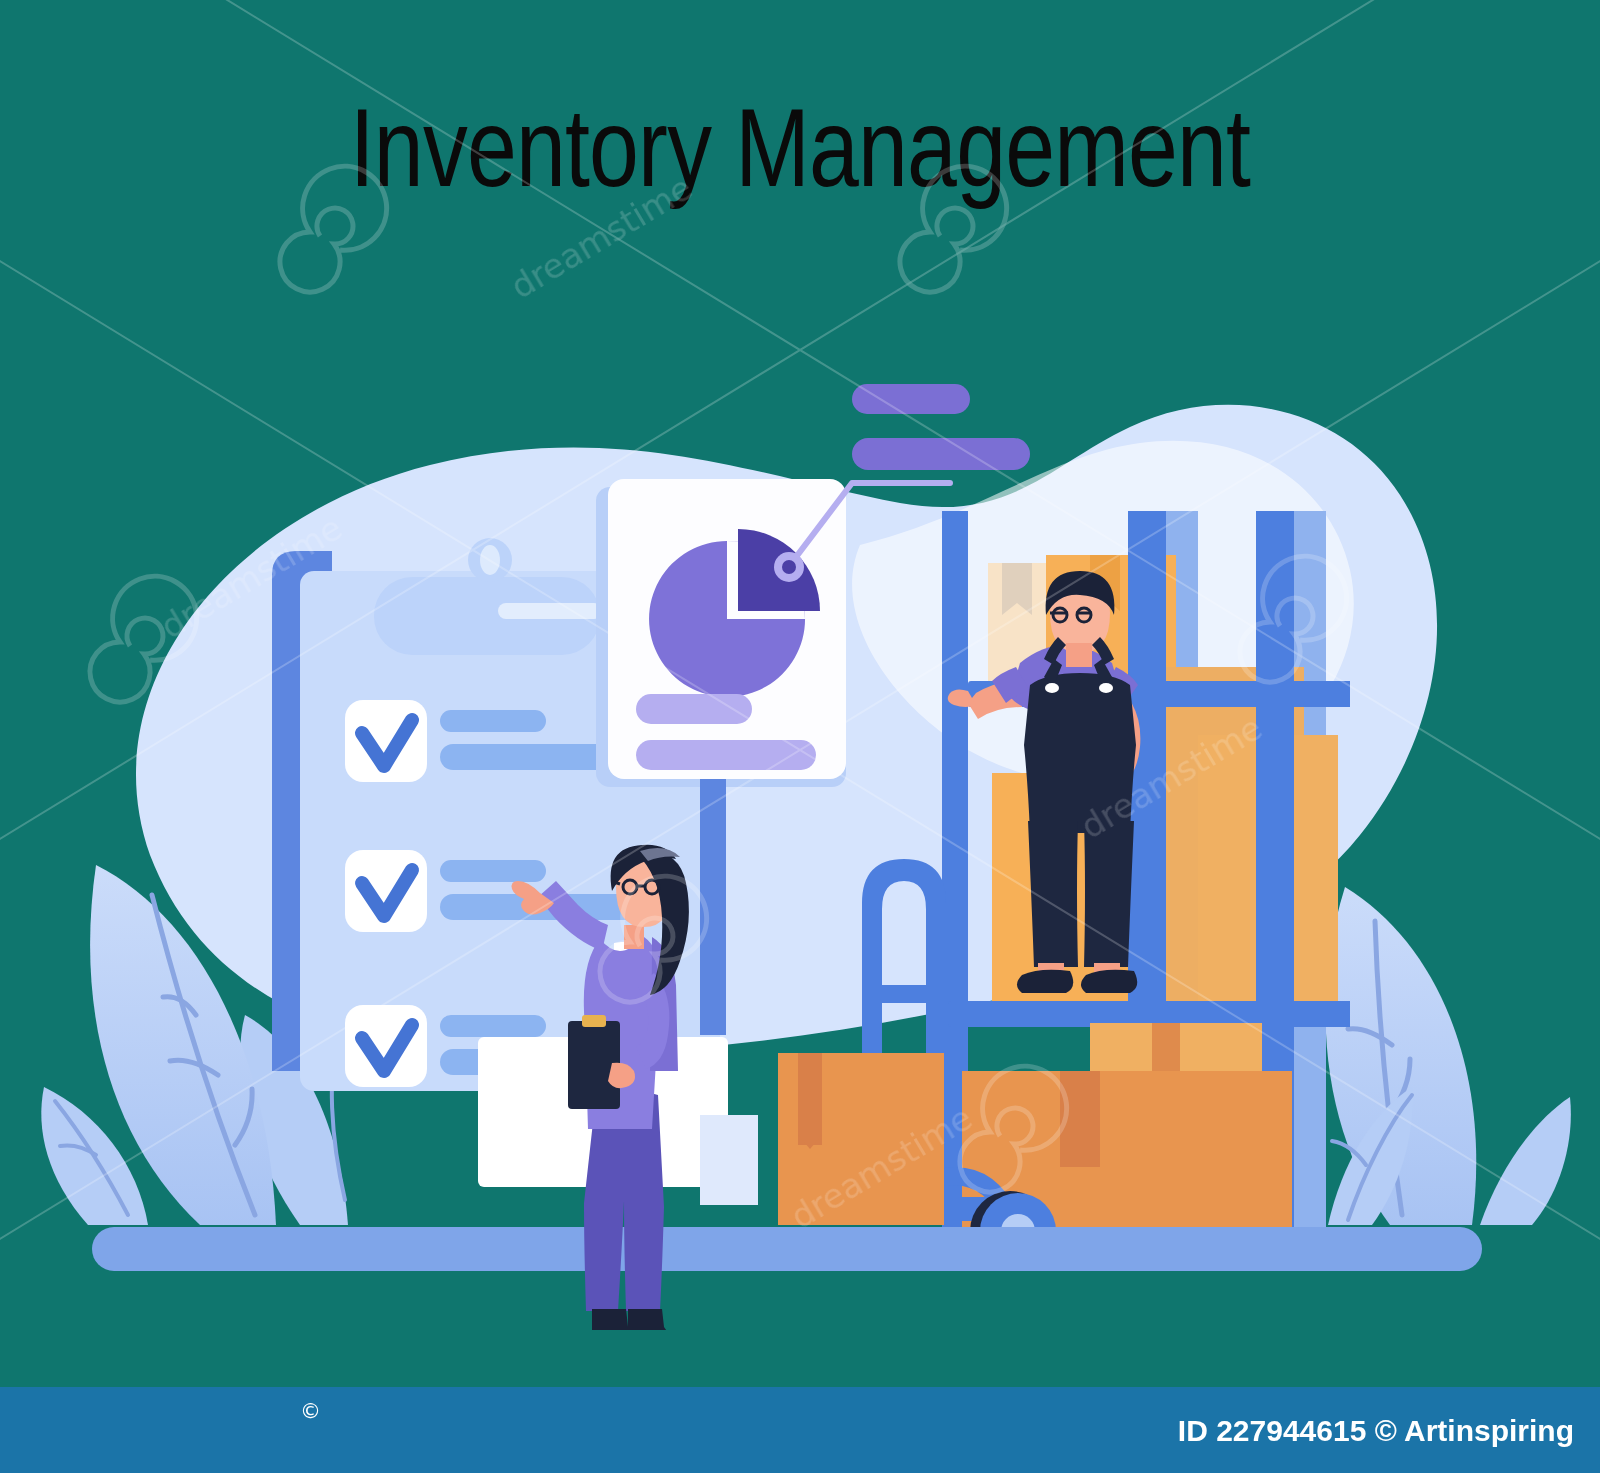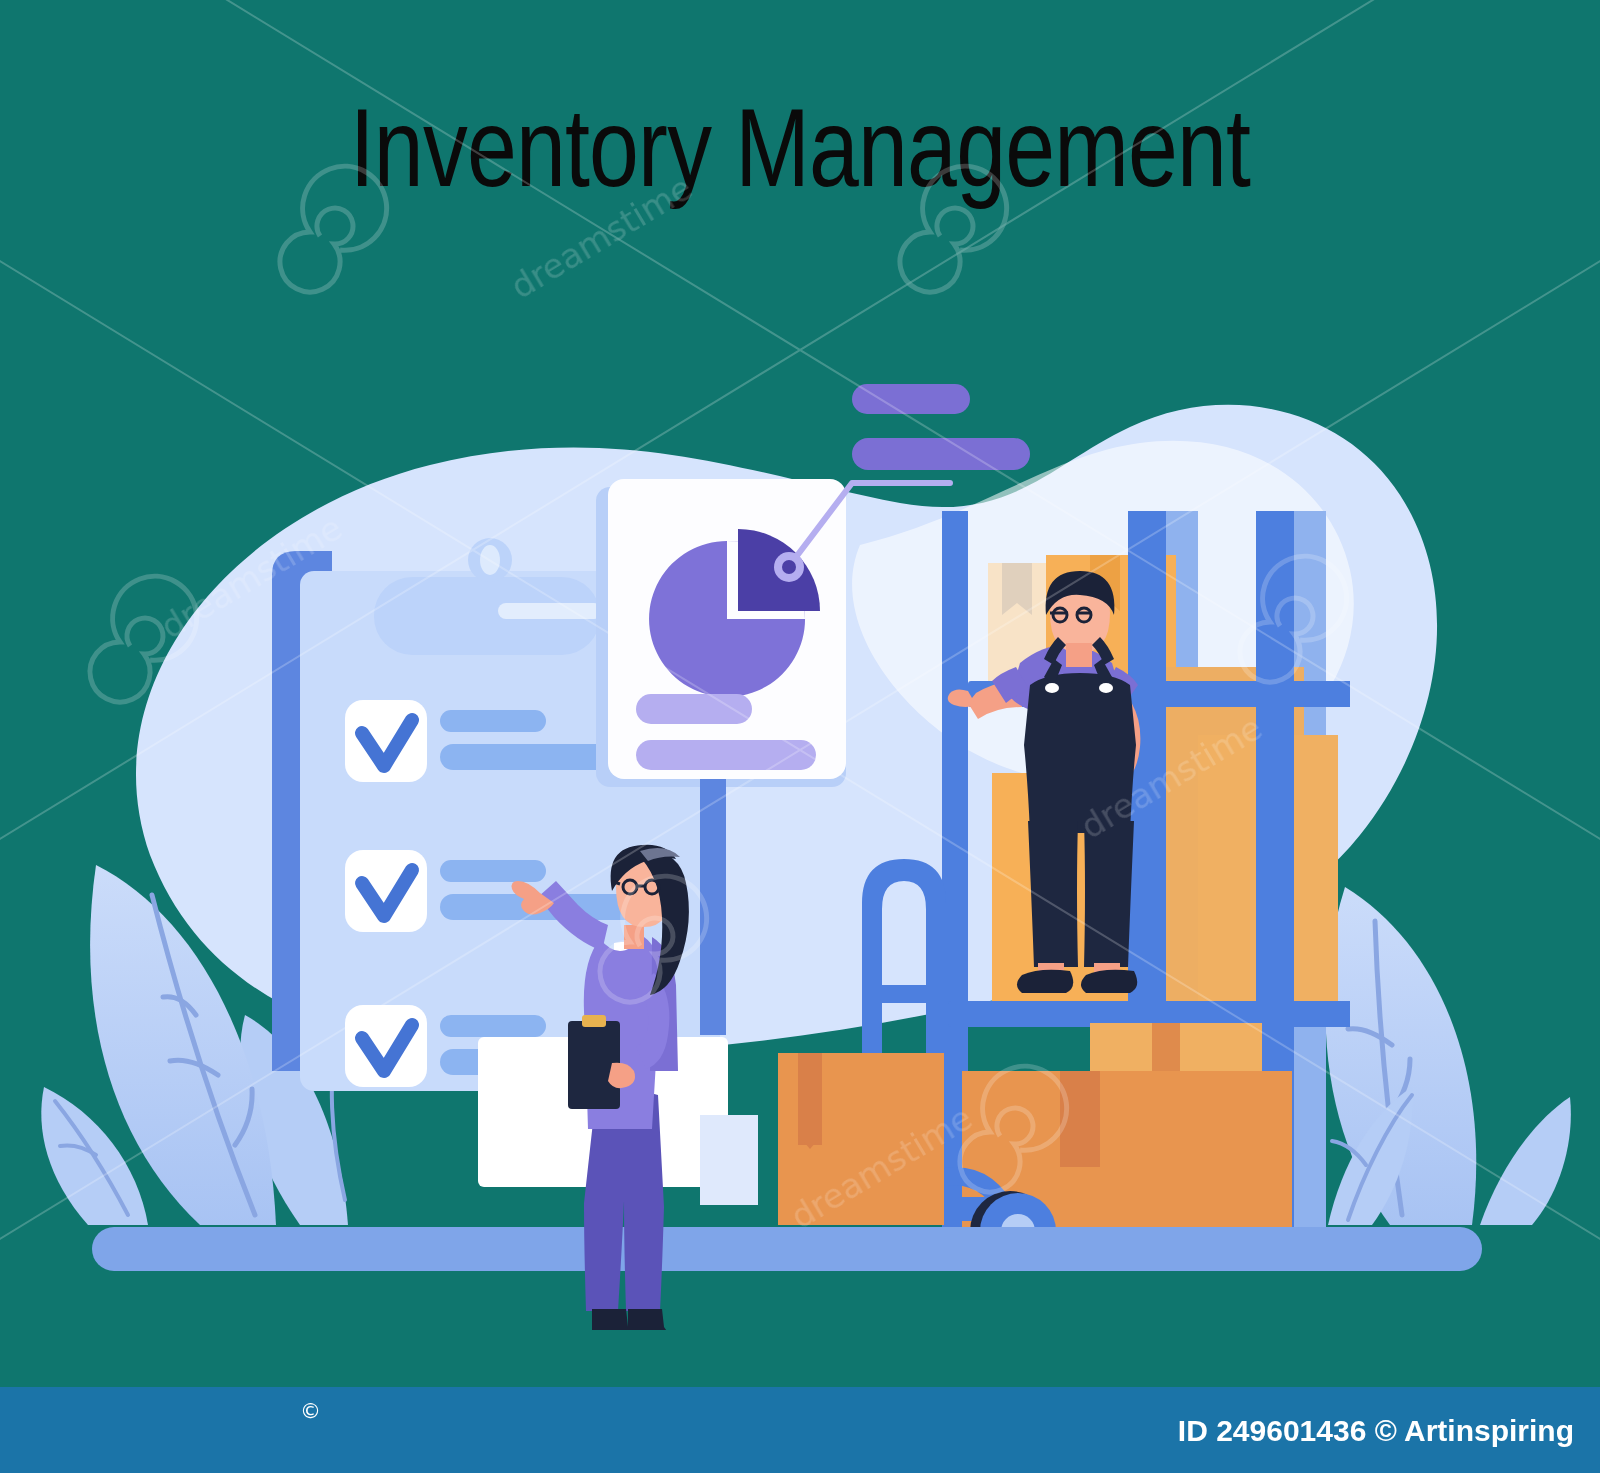--- a/index.html
+++ b/index.html
@@ -317,16 +317,16 @@
         <text x="170" y="640" transform="rotate(-31 170 640)">dreamstime</text>
         <text x="800" y="1230" transform="rotate(-31 800 1230)">dreamstime</text>
         <text x="1090" y="840" transform="rotate(-31 1090 840)">dreamstime</text>
         <text x="520" y="300" transform="rotate(-31 520 300)">dreamstime</text>
       </g>
     </svg>
   </div>
 
   <div id="footer">
     <div id="ds-reg">©</div>
-    <div id="credit">ID 249601436 © Artinspiring</div>
+    <div id="credit">ID 227944615 © Artinspiring</div>
   </div>
 
 </div>
 
 </body></html>

